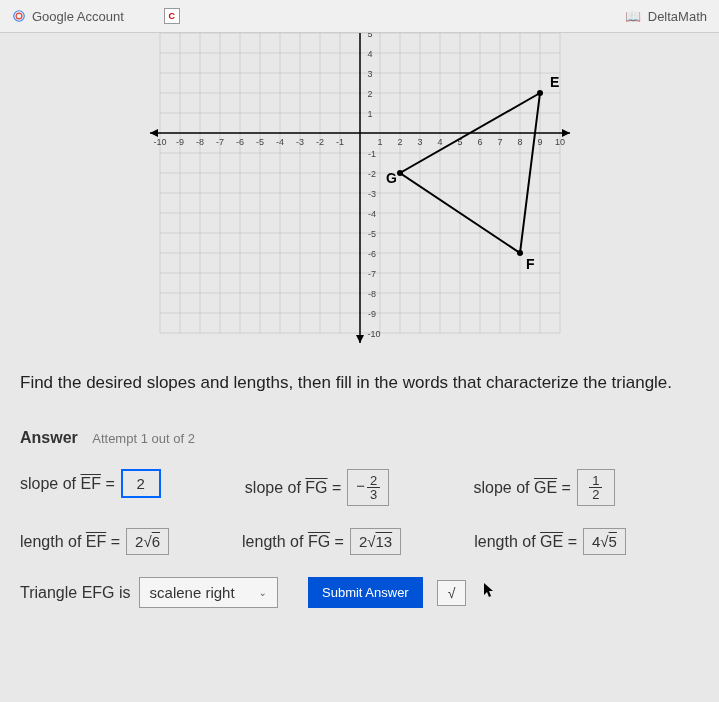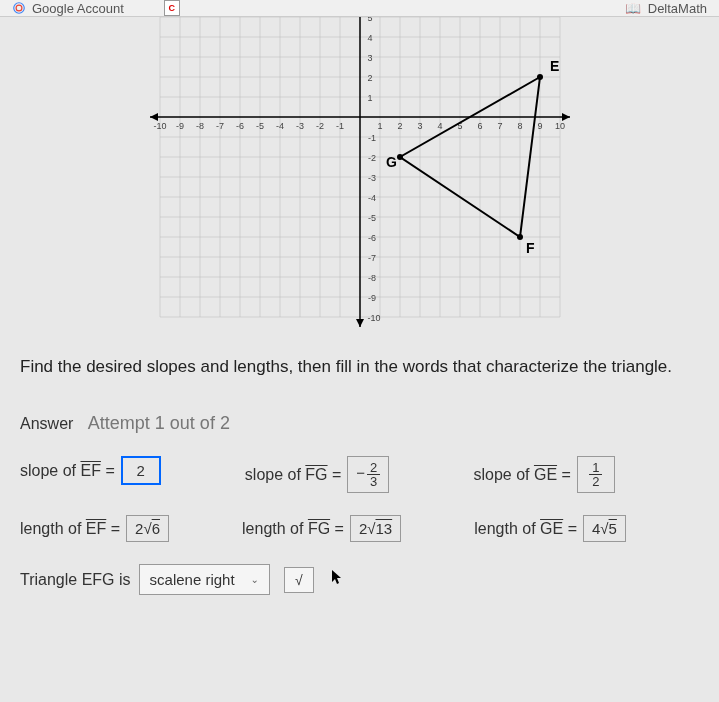--- a/index.html
+++ b/index.html
@@ -1,40 +1,40 @@
 <!DOCTYPE html>
 <html><head>
 <meta charset="utf-8">
 <style>
 body{margin:0;background:#e8e8e8;font-family:Arial,sans-serif;color:#333;width:719px;height:702px;overflow:hidden}
-.tabs{display:flex;align-items:center;background:#f0f0f0;border-bottom:1px solid #ccc;padding:0 12px;font-size:13px}
+.tabs{display:flex;align-items:center;background:#f0f0f0;border-bottom:1px solid #ccc;padding:8px 12px;font-size:13px}
 .tab{display:flex;align-items:center;gap:6px;margin-right:40px;color:#555}
 .tab.right{margin-left:auto;margin-right:0}
 .gicon{width:14px;height:14px}
 .gicon circle{fill:none;stroke-width:2}
 .favicon{width:14px;height:14px;background:#fff;border:1px solid #999;display:inline-flex;align-items:center;justify-content:center;font-size:9px;font-weight:bold;color:#d00}
 .page{background:#e8e8e8;padding:0 20px}
 .graph{display:flex;justify-content:center;padding:0 0 20px}
 .graph svg{background:transparent}
 .question{font-size:17px;color:#222}
 .answer-section{margin-top:36px}
-.ans-label{font-weight:normal;margin-right:10px}
-.attempt{color:#777;font-size:18px}
+.ans-label{font-weight:bold;margin-right:10px}
+.attempt{color:#777;font-size:13px}
 .row{display:flex;align-items:flex-start;flex-wrap:wrap;margin-top:22px}
 .item{display:flex;align-items:center;margin-right:auto}
 .item .txt{font-size:16px;color:#333}
 .ov{text-decoration:overline}
 .box{border:1px solid #999;padding:4px 8px;margin-left:6px;font-size:15px;background:transparent;min-width:20px;text-align:center}
 .box.active{border:2px solid #0066ff}
 .frac{display:inline-flex;flex-direction:column;align-items:center;font-size:13px;line-height:1;vertical-align:middle}
 .frac .num{border-bottom:1px solid #333;padding:0 3px}
 .frac .den{padding:0 3px}
 .minus{margin-right:2px}
 .radic{display:inline-flex;align-items:center}
-.select{border:1px solid #999;padding:6px 10px;margin-left:8px;font-size:15px;background:#f5f5f5;display:inline-flex;align-items:center;gap:16px}
+.select{border:1px solid #999;padding:6px 10px;margin-left:8px;font-size:15px;background:#f5f5f5;display:inline-flex;align-items:center;gap:24px}
 .sel-arrow{font-size:10px;color:#666}
 .submit-btn{background:#0052d6;color:#fff;border:none;padding:8px 14px;font-size:13px;cursor:pointer;margin-left:30px}
 .sqrt-btn{border:1px solid #999;padding:4px 10px;margin-left:14px;background:#f5f5f5;font-size:14px}
 .cursor{margin-left:18px}
 </style>
 </head>
 <body>
 
 <div class="tabs">
   <div class="tab">
@@ -190,20 +190,21 @@
       <span class="box"><span class="radic"><span>4</span>√<span style="text-decoration:overline">5</span></span></span>
     </div>
   </div>
 
   <div class="row" style="align-items:center">
     <span class="txt">Triangle EFG is</span>
     <span class="select">
       <span>scalene right</span>
       <span class="sel-arrow">⌄</span>
     </span>
+    <button class="submit-btn">Submit Answer</button>
     <span class="sqrt-btn">√</span>
     <span class="cursor">
       <svg width="12" height="16" viewBox="0 0 12 16">
             <path d="M0 0 L0 12 L3 9 L5 14 L7 13 L5 8 L9 8 Z" fill="#000"></path>
           </svg>
     </span>
   </div>
 </div>
 
 </div>

